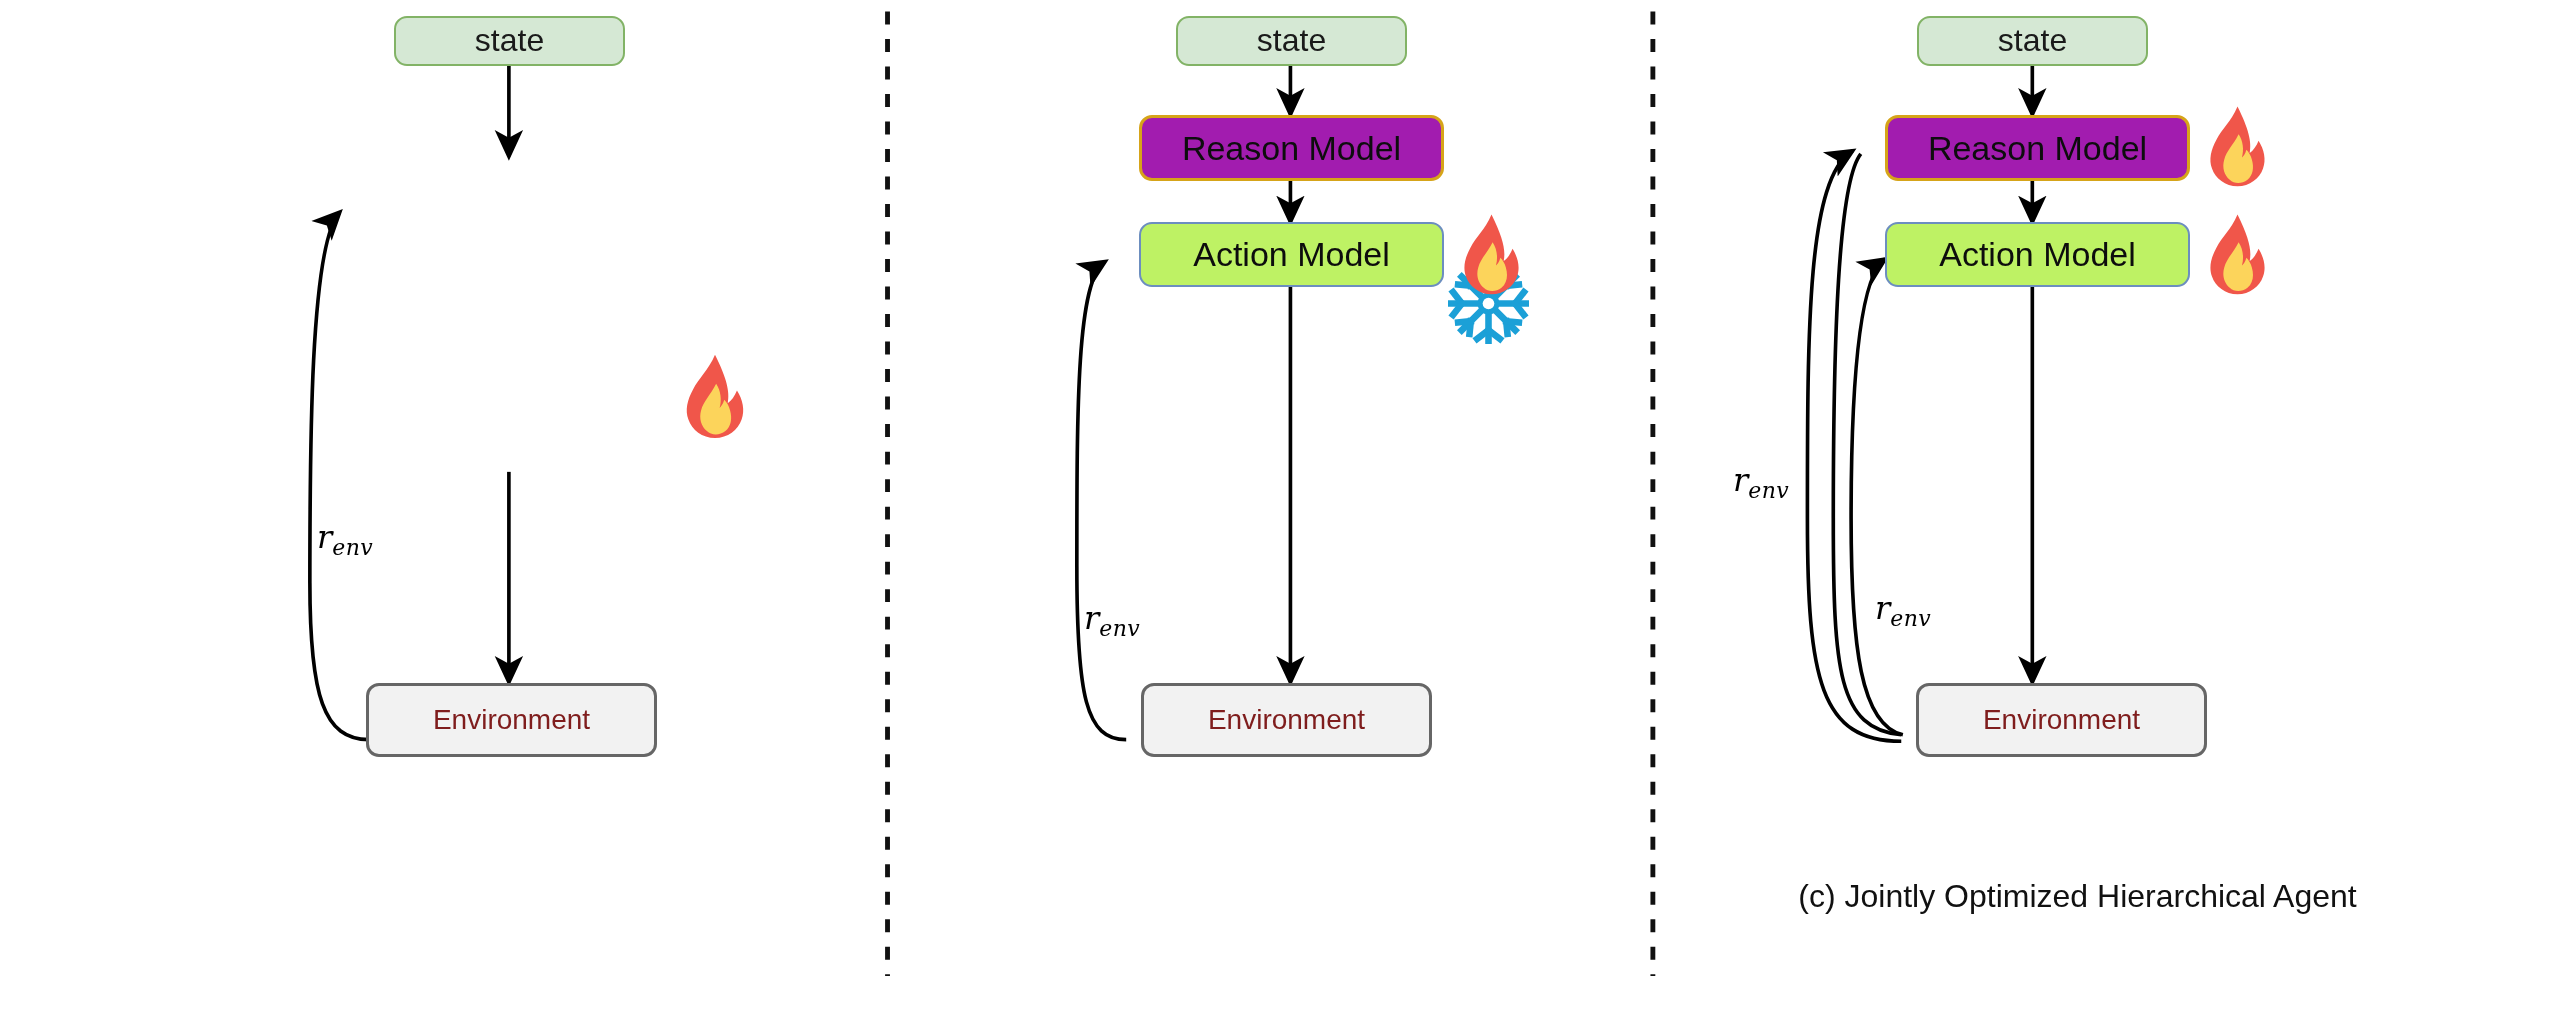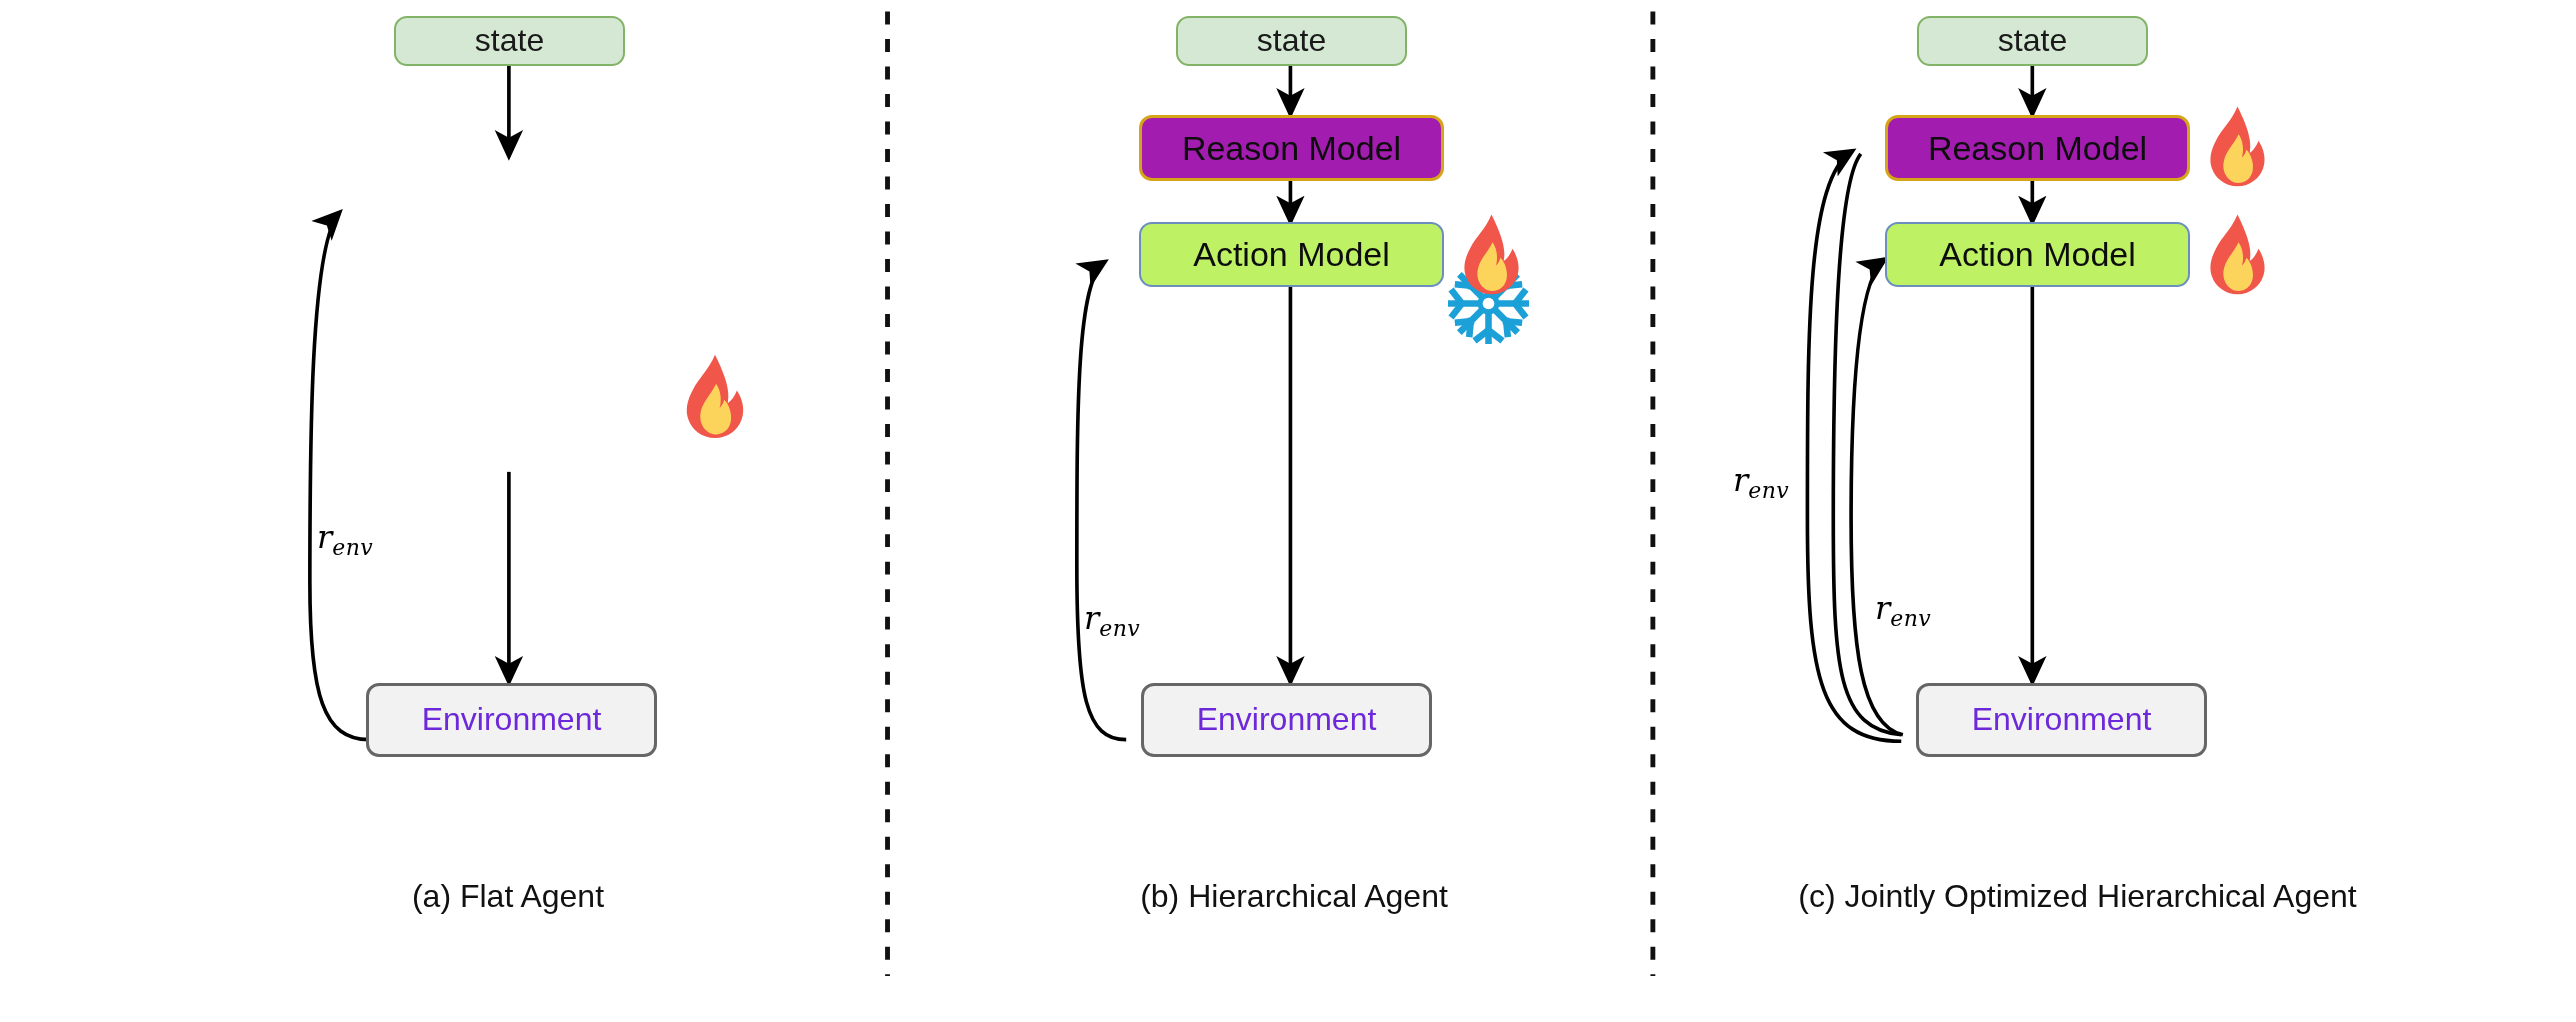--- a/index.html
+++ b/index.html
@@ -49,22 +49,22 @@
   }
   .box-orange {
     background: #a21caf;
     border: 3.2px solid #d6a419;
     color: #0d0d0d;
     font-size: 34px;
   }
   .box-env {
     background: #f2f2f2;
     border: 3.2px solid #666666;
-    color: #6d28d9;
-    font-size: 32px;
+    color: #7f1d1d;
+    font-size: 28px;
   }
   .icon-emoji {
     position: absolute;
     pointer-events: none;
   }
   .reward-label {
     position: absolute;
     font-family: "DejaVu Serif", "Liberation Serif", serif;
     font-style: italic;
     font-size: 32px;
@@ -134,21 +134,20 @@
       <path d="M33 27 C28 37 22 42 20 50 C18 57 20 64 25 68 C29 72 36 72 41 68
                C46 64 47 57 45 50 C44 46 42 43 40 41 C39 45 37 47 36 48
                C38 41 37 33 33 27 Z" fill="#fcd45b"></path>
     </svg>
   </div>
 
   <div class="reward-label" style="left:317px; top:518px;">
     <span>r</span><span class="sub">env</span>
   </div>
 
-  <div class="panel-caption" style="left:241px; top:878px; width:534px;">(a) Flat Agent</div>
 
   <div class="node-box box-state" style="left:1176px; top:16px; width:231px; height:50px;">state</div>
 
   <div class="node-box box-orange" style="left:1139px; top:115px; width:305px; height:66px;">Reason Model</div>
 
   <div class="node-box box-blue" style="left:1139px; top:222px; width:305px; height:65px;">Action Model</div>
 
   <div class="node-box box-env" style="left:1141px; top:683px; width:291px; height:74px;">Environment</div>
 
   <div class="icon-emoji" style="left:1448px; top:263px; width:81px; height:81px;">
@@ -188,21 +187,20 @@
       <path d="M33 27 C28 37 22 42 20 50 C18 57 20 64 25 68 C29 72 36 72 41 68
                C46 64 47 57 45 50 C44 46 42 43 40 41 C39 45 37 47 36 48
                C38 41 37 33 33 27 Z" fill="#fcd45b"></path>
     </svg>
   </div>
 
   <div class="reward-label" style="left:1084px; top:599px;">
     <span>r</span><span class="sub">env</span>
   </div>
 
-  <div class="panel-caption" style="left:1011px; top:878px; width:566px;">(b) Hierarchical Agent</div>
 
   <div class="node-box box-state" style="left:1917px; top:16px; width:231px; height:50px;">state</div>
 
   <div class="node-box box-orange" style="left:1885px; top:115px; width:305px; height:66px;">Reason Model</div>
 
   <div class="node-box box-blue" style="left:1885px; top:222px; width:305px; height:65px;">Action Model</div>
 
   <div class="node-box box-env" style="left:1916px; top:683px; width:291px; height:74px;">Environment</div>
 
   <div class="icon-emoji" style="left:2202px; top:104px; width:71px; height:87px;">

